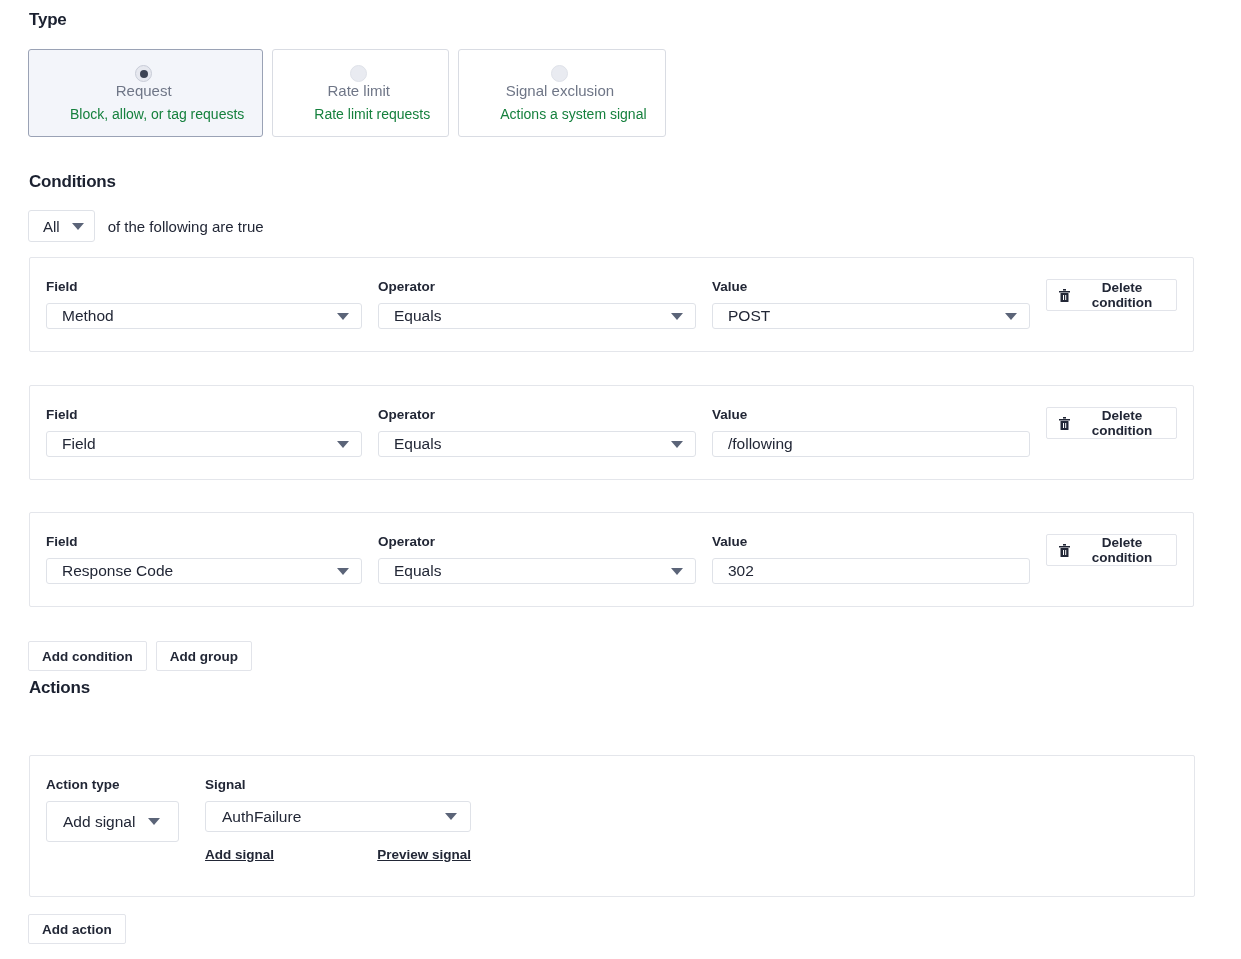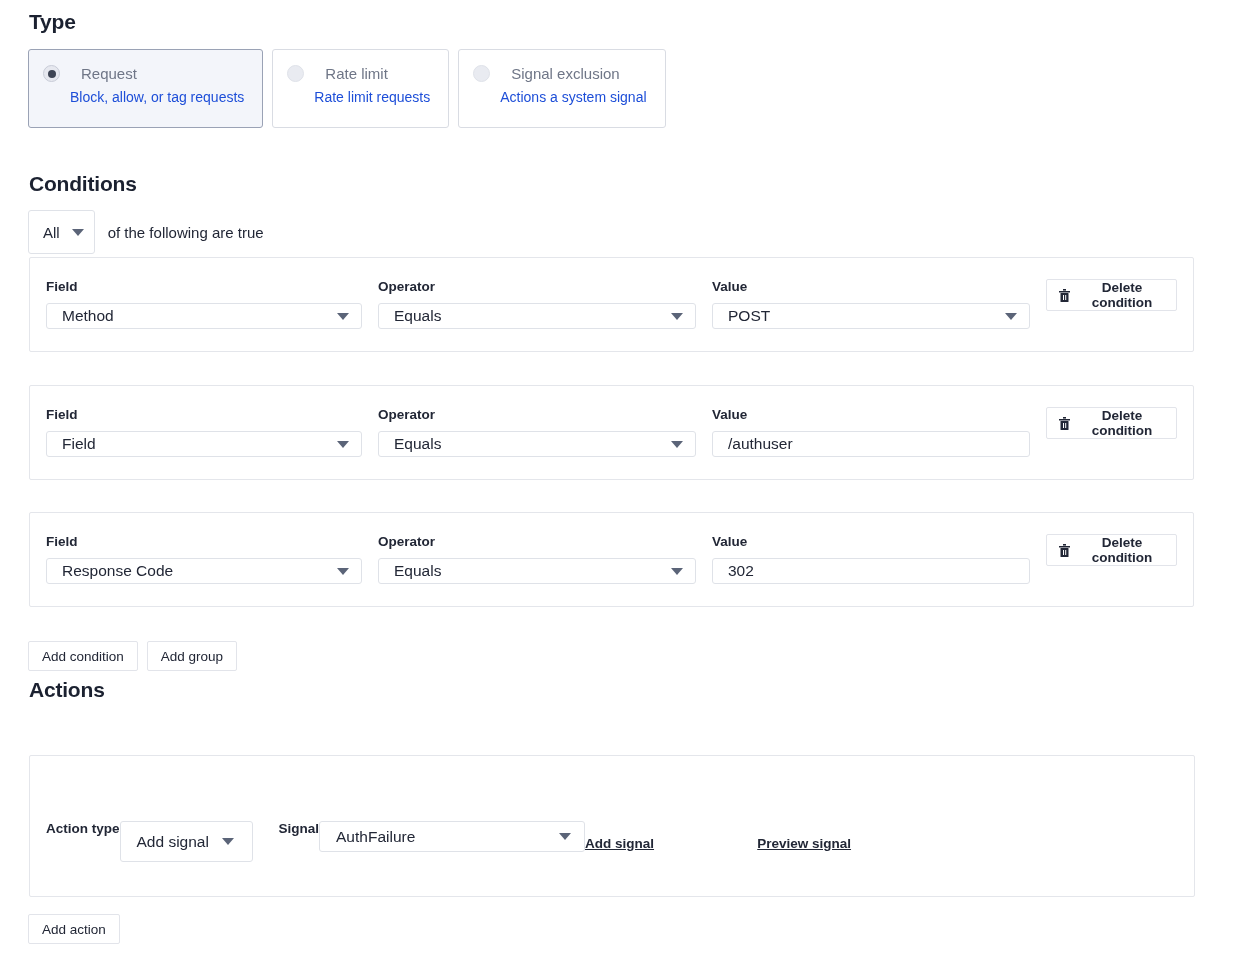--- a/index.html
+++ b/index.html
@@ -18,21 +18,21 @@
   .page {
     position: relative;
     width: 1241px;
     height: 959px;
     padding: 0;
     overflow: hidden;
   }
 
   
   .section-title {
-    font-size: 21px;
+    font-size: 17px;
     font-weight: bold;
     color: #1b2130;
     letter-spacing: -0.2px;
     margin: 0;
   }
 
   
   .type-row {
     position: absolute;
     left: 28px;
@@ -48,21 +48,22 @@
     min-height: 79px;
     cursor: pointer;
   }
   .type-card.selected {
     background: #f3f5fa;
     border-color: #9aa2b5;
   }
   .type-card-head {
     display: flex;
     align-items: center;
-    gap: 21px;
+    gap: 0;
+    flex-direction: column;
   }
   .radio {
     width: 17px;
     height: 17px;
     border-radius: 50%;
     background: #e9ebf1;
     border: 1px solid #dfe2e9;
     flex: none;
     position: relative;
   }
@@ -83,21 +84,21 @@
   }
   .type-label {
     font-size: 15px;
     color: #6f7687;
   }
   .type-card.selected .type-label {
     color: #6f7687;
   }
   .type-desc {
     font-size: 14px;
-    color: #1d4ed8;
+    color: #15803d;
     margin-top: 7px;
     margin-left: 27px;
     white-space: nowrap;
   }
 
   
   .conditions-title { position: absolute; left: 29px; top: 172px; }
   .all-row {
     position: absolute;
     left: 28px;
@@ -107,21 +108,21 @@
     gap: 13px;
   }
   .mini-select {
     display: inline-flex;
     align-items: center;
     justify-content: space-between;
     gap: 12px;
     border: 1px solid #dfe2e8;
     border-radius: 3px;
     background: #fff;
-    height: 44px;
+    height: 32px;
     padding: 0 10px 0 14px;
     font-size: 15px;
     color: #222736;
     cursor: pointer;
   }
   .all-text { font-size: 15px; color: #222736; }
 
   .caret {
     width: 0; height: 0;
     border-left: 6px solid transparent;
@@ -194,21 +195,21 @@
     display: flex;
     gap: 9px;
   }
   .sm-btn {
     border: 1px solid #e2e4ea;
     border-radius: 2px;
     background: #fff;
     height: 30px;
     padding: 0 13px;
     font-size: 13.5px;
-    font-weight: normal;
+    font-weight: bold;
     color: #222736;
     cursor: pointer;
     display: inline-flex;
     align-items: center;
   }
 
   
   .actions-title { position: absolute; left: 29px; top: 678px; }
   .action-card {
     position: absolute;
@@ -219,21 +220,21 @@
     border: 1px solid #e4e6eb;
     border-radius: 2px;
     background: #fff;
   }
   .action-inner {
     padding: 21px 16px 0 16px;
     display: flex;
     align-items: flex-start;
     gap: 26px;
   }
-  .act-col { display: flex; flex-direction: row; margin-top: 44px; }
+  .act-col { display: flex; flex-direction: column; }
   .act-type-ctl {
     height: 41px;
     border: 1px solid #dfe2e8;
     border-radius: 3px;
     background: #fff;
     display: inline-flex;
     align-items: center;
     gap: 13px;
     padding: 0 14px 0 16px;
     font-size: 15.5px;
@@ -367,21 +368,21 @@
       <div class="fld">
         <span class="fld-label">Operator</span>
         <div class="ctl select w-oper">
           <span>Equals</span>
           <span class="caret"></span>
         </div>
       </div>
       <div class="fld">
         <span class="fld-label">Value</span>
         <div class="ctl text w-value">
-          <span>/authuser</span>
+          <span>/following</span>
         </div>
       </div>
       <button class="del-btn">
         <svg class="trash" viewBox="0 0 11 13">
           <rect x="0" y="2" width="11" height="1.5" fill="#222736"></rect>
           <rect x="4" y="0" width="3" height="1.6" fill="#222736"></rect>
           <rect x="1.5" y="4" width="8" height="9" rx="0.6" fill="#222736"></rect>
           <rect x="4" y="6" width="1" height="5" fill="#ffffff"></rect>
           <rect x="6.2" y="6" width="1" height="5" fill="#ffffff"></rect>
         </svg>

